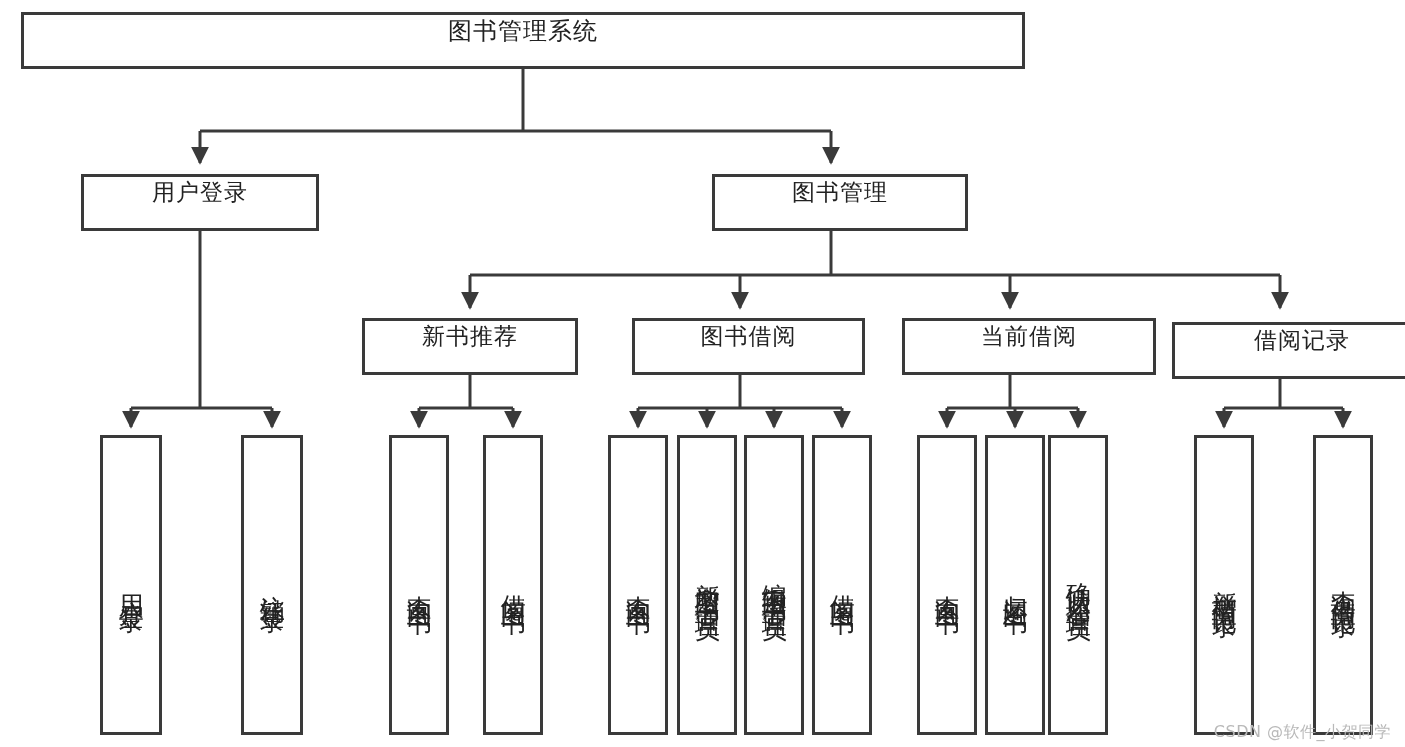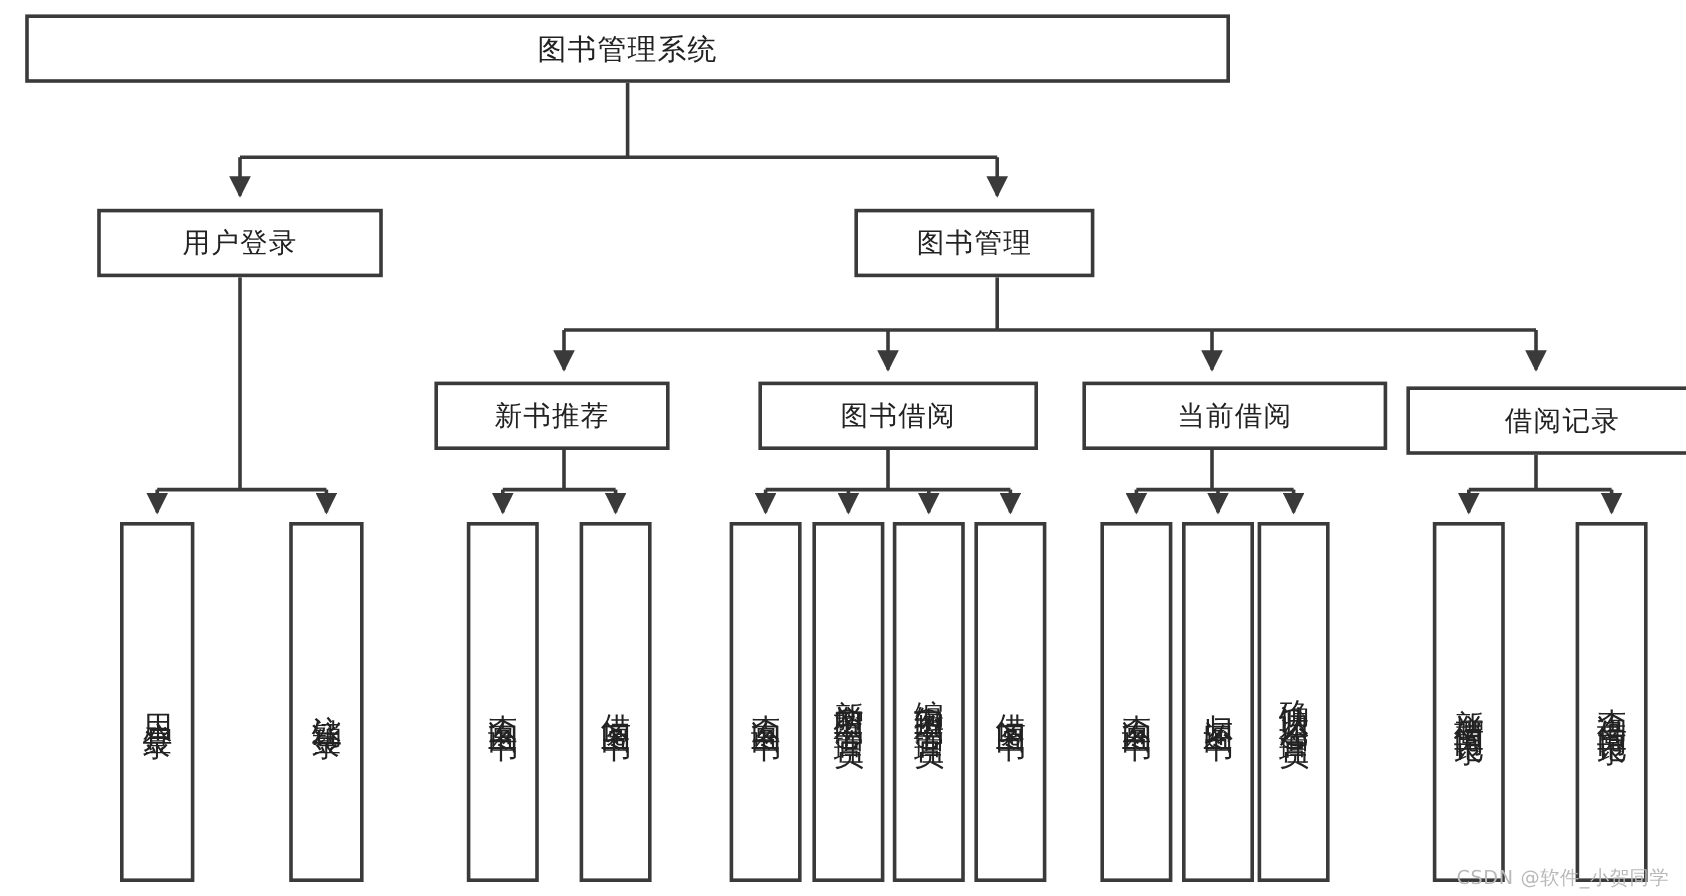--- a/index.html
+++ b/index.html
@@ -24,21 +24,20 @@
     width: 1405px;
     height: 747px;
     pointer-events: none;
   }
   .node {
     position: absolute;
     box-sizing: border-box;
     border: 3px solid #3a3a3a;
     background: #ffffff;
     display: flex;
-    align-items: center;
     justify-content: center;
     color: #222222;
   }
   .node-h {
     font-size: 23px;
     letter-spacing: 1px;
     white-space: nowrap;
   }
   .node-root {
     font-size: 24px;
@@ -126,25 +125,25 @@
     </g>
   </svg>
 
   <div class="node node-h node-root" style="left:21px; top:12px; width:1004px; height:57px;">
     <span>图书管理系统</span>
   </div>
 
   <div class="node node-h" style="left:81px; top:174px; width:238px; height:57px;">
     <span>用户登录</span>
   </div>
-  <div class="node node-h" style="left:712px; top:174px; width:200px; height:57px;">
+  <div class="node node-h" style="left:712px; top:174px; width:256px; height:57px;">
     <span>图书管理</span>
   </div>
 
-  <div class="node node-h" style="left:362px; top:318px; width:196px; height:57px;">
+  <div class="node node-h" style="left:362px; top:318px; width:216px; height:57px;">
     <span>新书推荐</span>
   </div>
   <div class="node node-h" style="left:632px; top:318px; width:233px; height:57px;">
     <span>图书借阅</span>
   </div>
   <div class="node node-h" style="left:902px; top:318px; width:254px; height:57px;">
     <span>当前借阅</span>
   </div>
   <div class="node node-h" style="left:1172px; top:322px; width:260px; height:57px;">
     <span>借阅记录</span>

